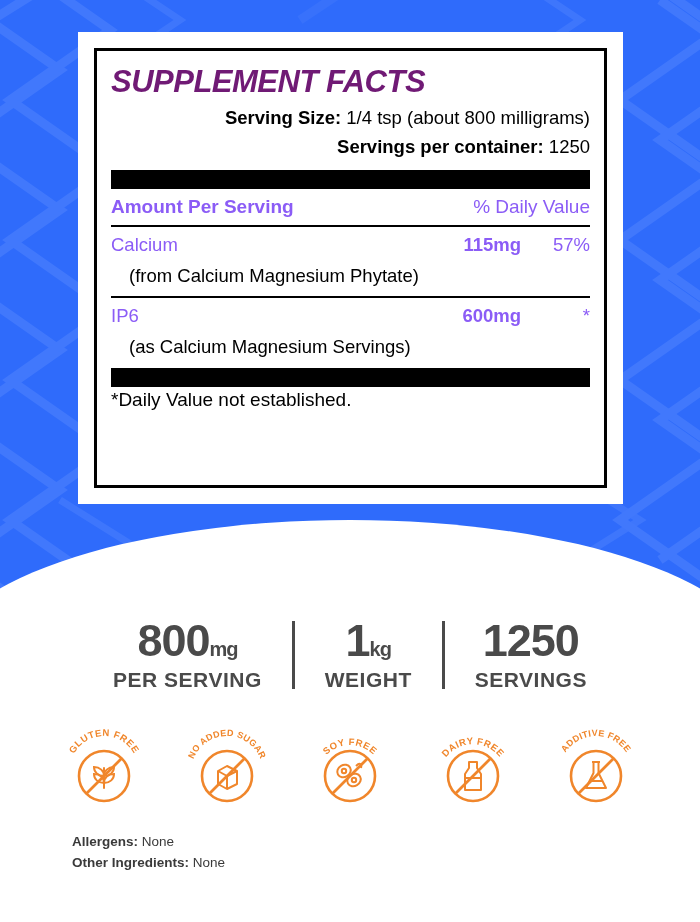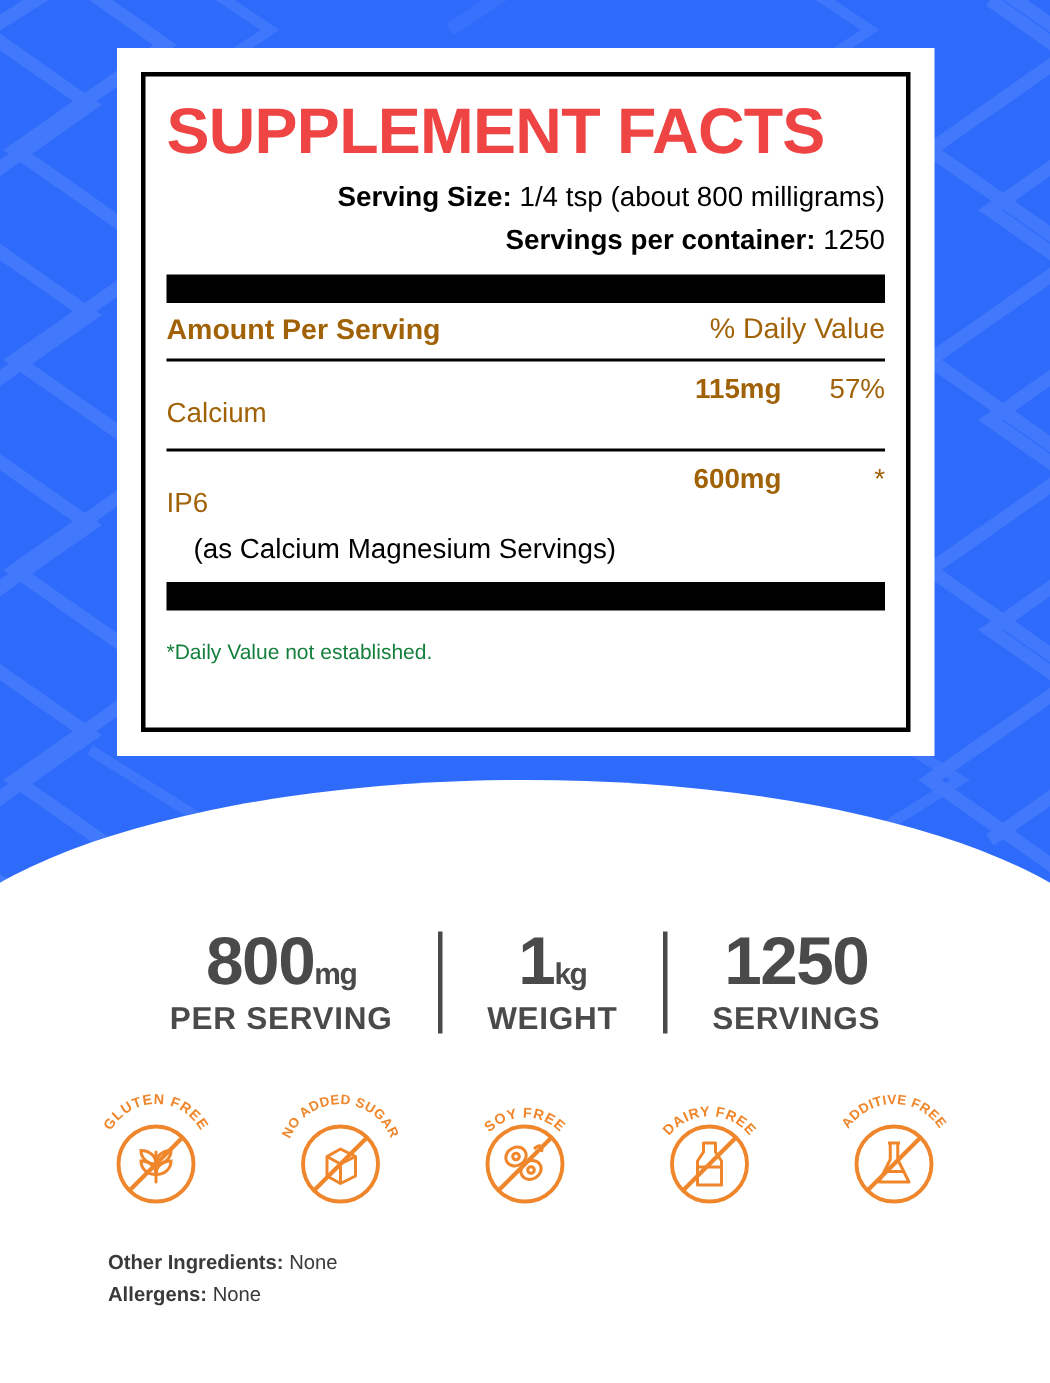--- a/index.html
+++ b/index.html
@@ -58,27 +58,28 @@
     position: absolute;
     left: 16px;
     top: 16px;
     right: 16px;
     bottom: 16px;
     border: 3px solid #000000;
     box-sizing: border-box;
     padding: 10px 14px 0 14px;
   }
   .sf-title {
-    font-size: 43px;
+    font-size: 31px;
     font-weight: bold;
     letter-spacing: -0.5px;
     line-height: 1.08;
-    color: #ef4444;
+    color: #701a75;
     margin: 4px 0 6px 0;
     white-space: nowrap;
+    font-style: italic;
   }
   .sf-line {
     font-size: 18.5px;
     color: #000;
     line-height: 1.55;
     margin: 0;
     text-align: right;
   }
   .sf-line b { font-weight: bold; }
   .bar-thick {
@@ -87,38 +88,37 @@
     margin: 8px 0 0 0;
   }
   .rule-thin {
     height: 2px;
     background: #000;
     margin: 0;
   }
   .row {
     position: relative;
     font-size: 18.5px;
-    color: #a16207;
+    color: #8b5cf6;
     line-height: 1.5;
     padding: 4px 0 4px 0;
   }
   .row .hdr-left {
     font-weight: bold;
     font-size: 19px;
   }
   .row .hdr-right {
     position: absolute;
     right: 0;
     top: 4px;
     font-weight: normal;
     font-size: 19px;
   }
   .nut-name {
     display: inline-block;
-    margin-top: 16px;
   }
   .nut-amt {
     position: absolute;
     left: 330px;
     top: 4px;
     text-align: right;
     width: 80px;
     font-weight: bold;
   }
   .nut-dv {
@@ -127,23 +127,23 @@
     top: 4px;
     text-align: right;
     width: 60px;
   }
   .nut-sub {
     padding-left: 18px;
     font-size: 18.5px;
     line-height: 1.45;
   }
   .footnote {
-    font-size: 14px;
-    color: #15803d;
-    padding-top: 19px;
+    font-size: 19px;
+    color: #000000;
+    padding-top: 2px;
   }
   
   .stats {
     position: absolute;
     left: 0;
     top: 600px;
     width: 700px;
     height: 110px;
     display: flex;
     align-items: center;
@@ -249,20 +249,21 @@
         <span class="hdr-right">% Daily Value</span>
       </div>
 
       <div class="rule-thin"></div>
 
       <div class="row">
         <span class="nut-name">Calcium</span>
         <span class="nut-amt">115mg</span>
         <span class="nut-dv">57%</span>
       </div>
+      <div class="nut-sub">(from Calcium Magnesium Phytate)</div>
 
       <div class="rule-thin" style="margin-top:6px"></div>
 
       <div class="row">
         <span class="nut-name">IP6</span>
         <span class="nut-amt">600mg</span>
         <span class="nut-dv">*</span>
       </div>
       <div class="nut-sub">(as Calcium Magnesium Servings)</div>
 
@@ -381,22 +382,22 @@
           <path d="M39 63 L53 63"></path>
         </g>
         <line x1="29" y1="75" x2="63" y2="41" stroke="#f0862b" stroke-width="2.8" stroke-linecap="round"></line>
       </svg>
     </div>
 
   </div>
 
   <div class="bottom-text">
     <div>
+      <b>Allergens:</b>
+      <span>None</span>
+    </div>
+    <div>
       <b>Other Ingredients:</b>
       <span>None</span>
     </div>
-    <div>
-      <b>Allergens:</b>
-      <span>None</span>
-    </div>
   </div>
 
 </div>
 
 </body></html>

